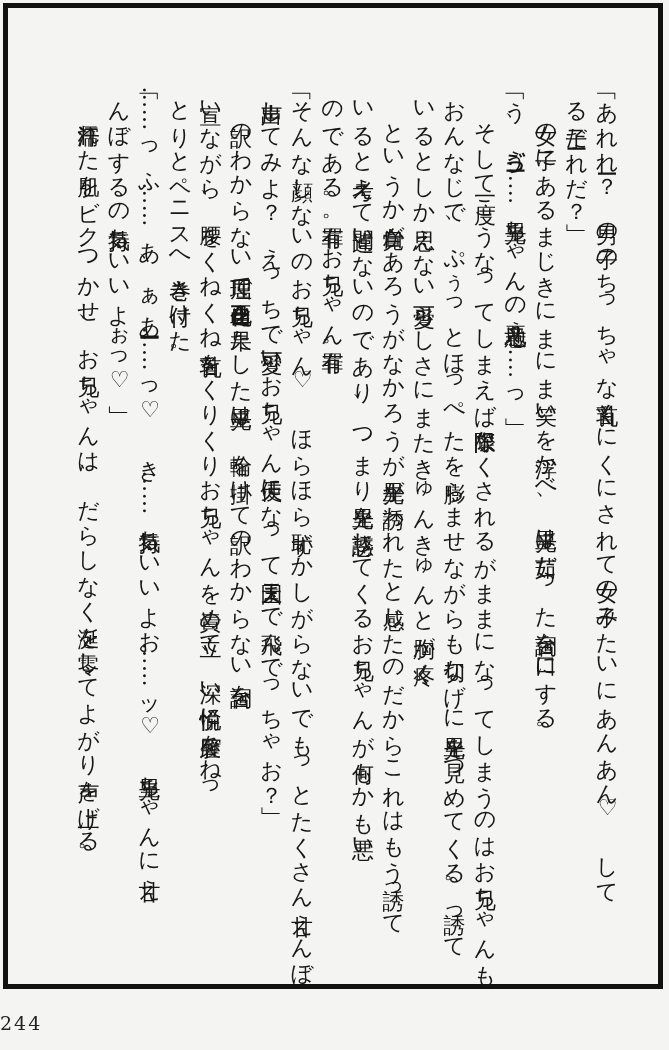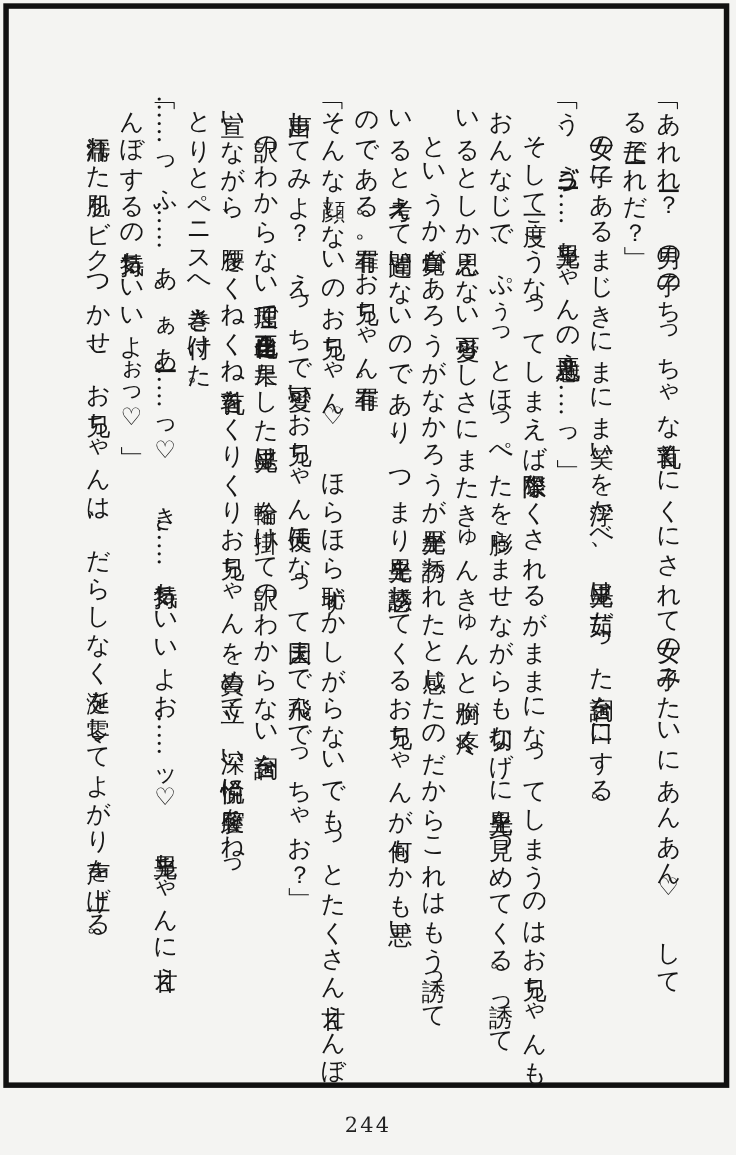--- a/index.html
+++ b/index.html
@@ -41,21 +41,21 @@
   }
   .text-area p {
     margin: 0;
     padding: 0;
   }
   .page-number {
     position: absolute;
     bottom: 16px;
     left: 0;
     width: 100%;
-    text-align: center;
+    text-align: left;
     font-size: 19px;
     letter-spacing: 2px;
     color: #222222;
   }
 </style>
 </head>
 <body>
 
 <div class="page">
   <div class="frame"></div>

